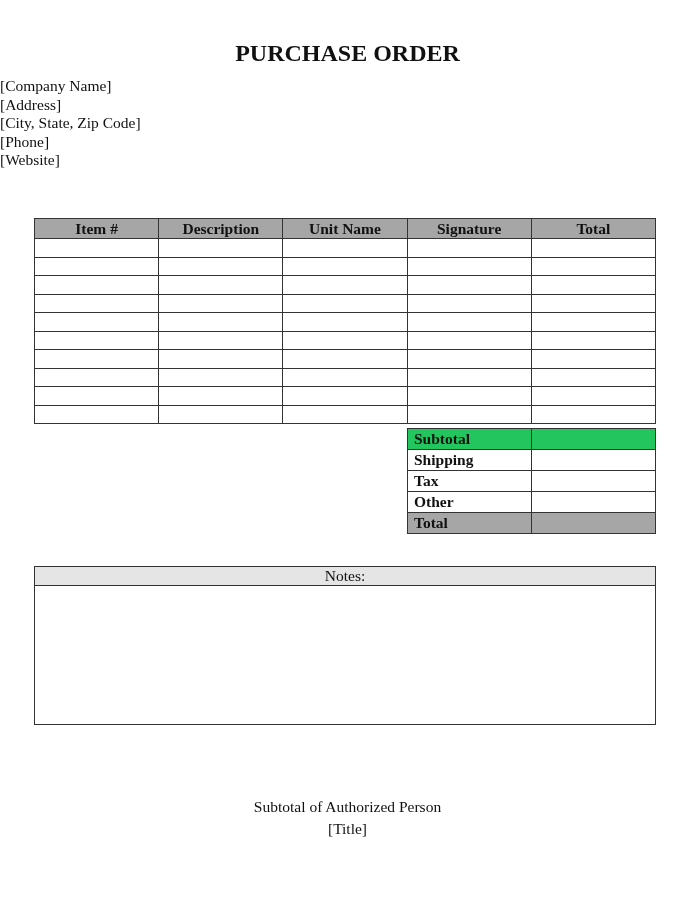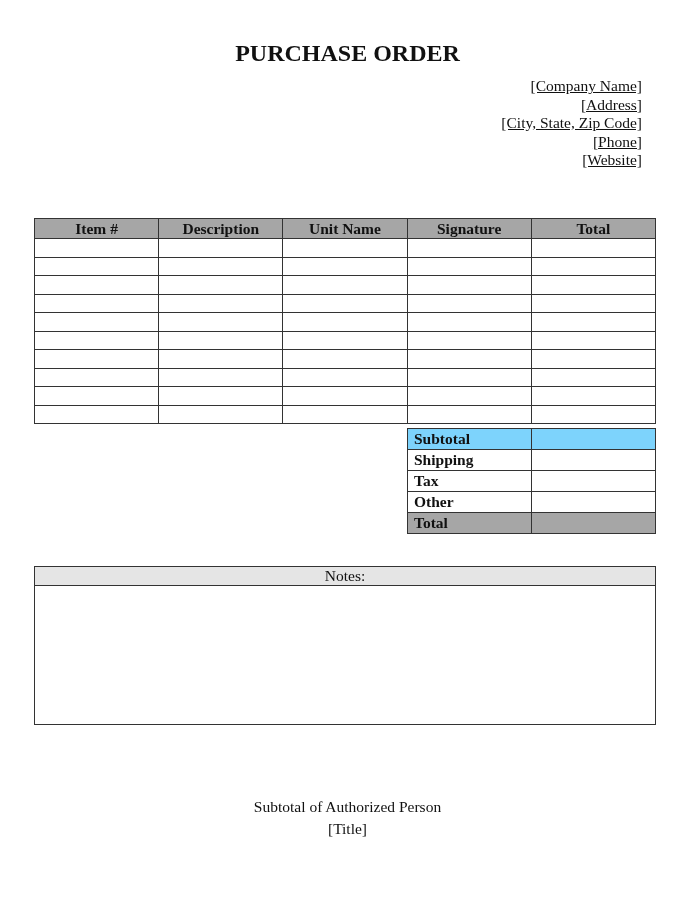--- a/index.html
+++ b/index.html
@@ -1,27 +1,27 @@
 <!DOCTYPE html>
 <html><head>
 <meta charset="utf-8">
 <style>
   html,body{margin:0;padding:0;background:#fff;}
   body{width:695px;height:900px;position:relative;font-family:"Liberation Serif","DejaVu Serif",serif;color:#111;}
   .title{position:absolute;top:40px;left:0;width:695px;text-align:center;font-weight:bold;font-size:24px;}
-  .company{position:absolute;top:77px;left:0;width:642px;text-align:right;font-size:15.5px;line-height:18.5px;text-decoration:underline;}
+  .company{position:absolute;top:77px;left:0;width:642px;text-align:left;font-size:15.5px;line-height:18.5px;}
   .company div{height:18.5px;}
   table{border-collapse:collapse;}
   .items{position:absolute;left:34px;top:218px;width:622px;table-layout:fixed;}
   .items th,.items td{border:1.5px solid #333;padding:0;}
   .items th{background:#a6a6a6;height:19px;font-size:15.5px;font-weight:bold;text-align:center;margin-left:26px;}
   .items td{height:17.5px;}
   .summary{position:absolute;left:407px;top:428px;width:249px;table-layout:fixed;}
   .summary td{border:1.5px solid #333;height:20px;font-size:15.5px;font-weight:bold;padding:0 0 0 6px;}
-  .summary tr.light td{background:#7dd3fc;margin-left:20px;}
+  .summary tr.light td{background:#22c55e;margin-left:20px;}
   .summary tr.dark td{background:#a6a6a6;}
   .notes{position:absolute;left:34px;top:566px;width:620px;height:157px;border:1.5px solid #333;}
   .notes-head{height:18px;background:#e5e5e5;border-bottom:1.5px solid #333;text-align:center;font-size:15.5px;line-height:18px;}
   .sig{position:absolute;top:796px;left:0;width:695px;text-align:center;font-size:15.5px;line-height:22px;}
 </style>
 </head>
 <body>
 
 <div class="title">PURCHASE ORDER</div>
 

